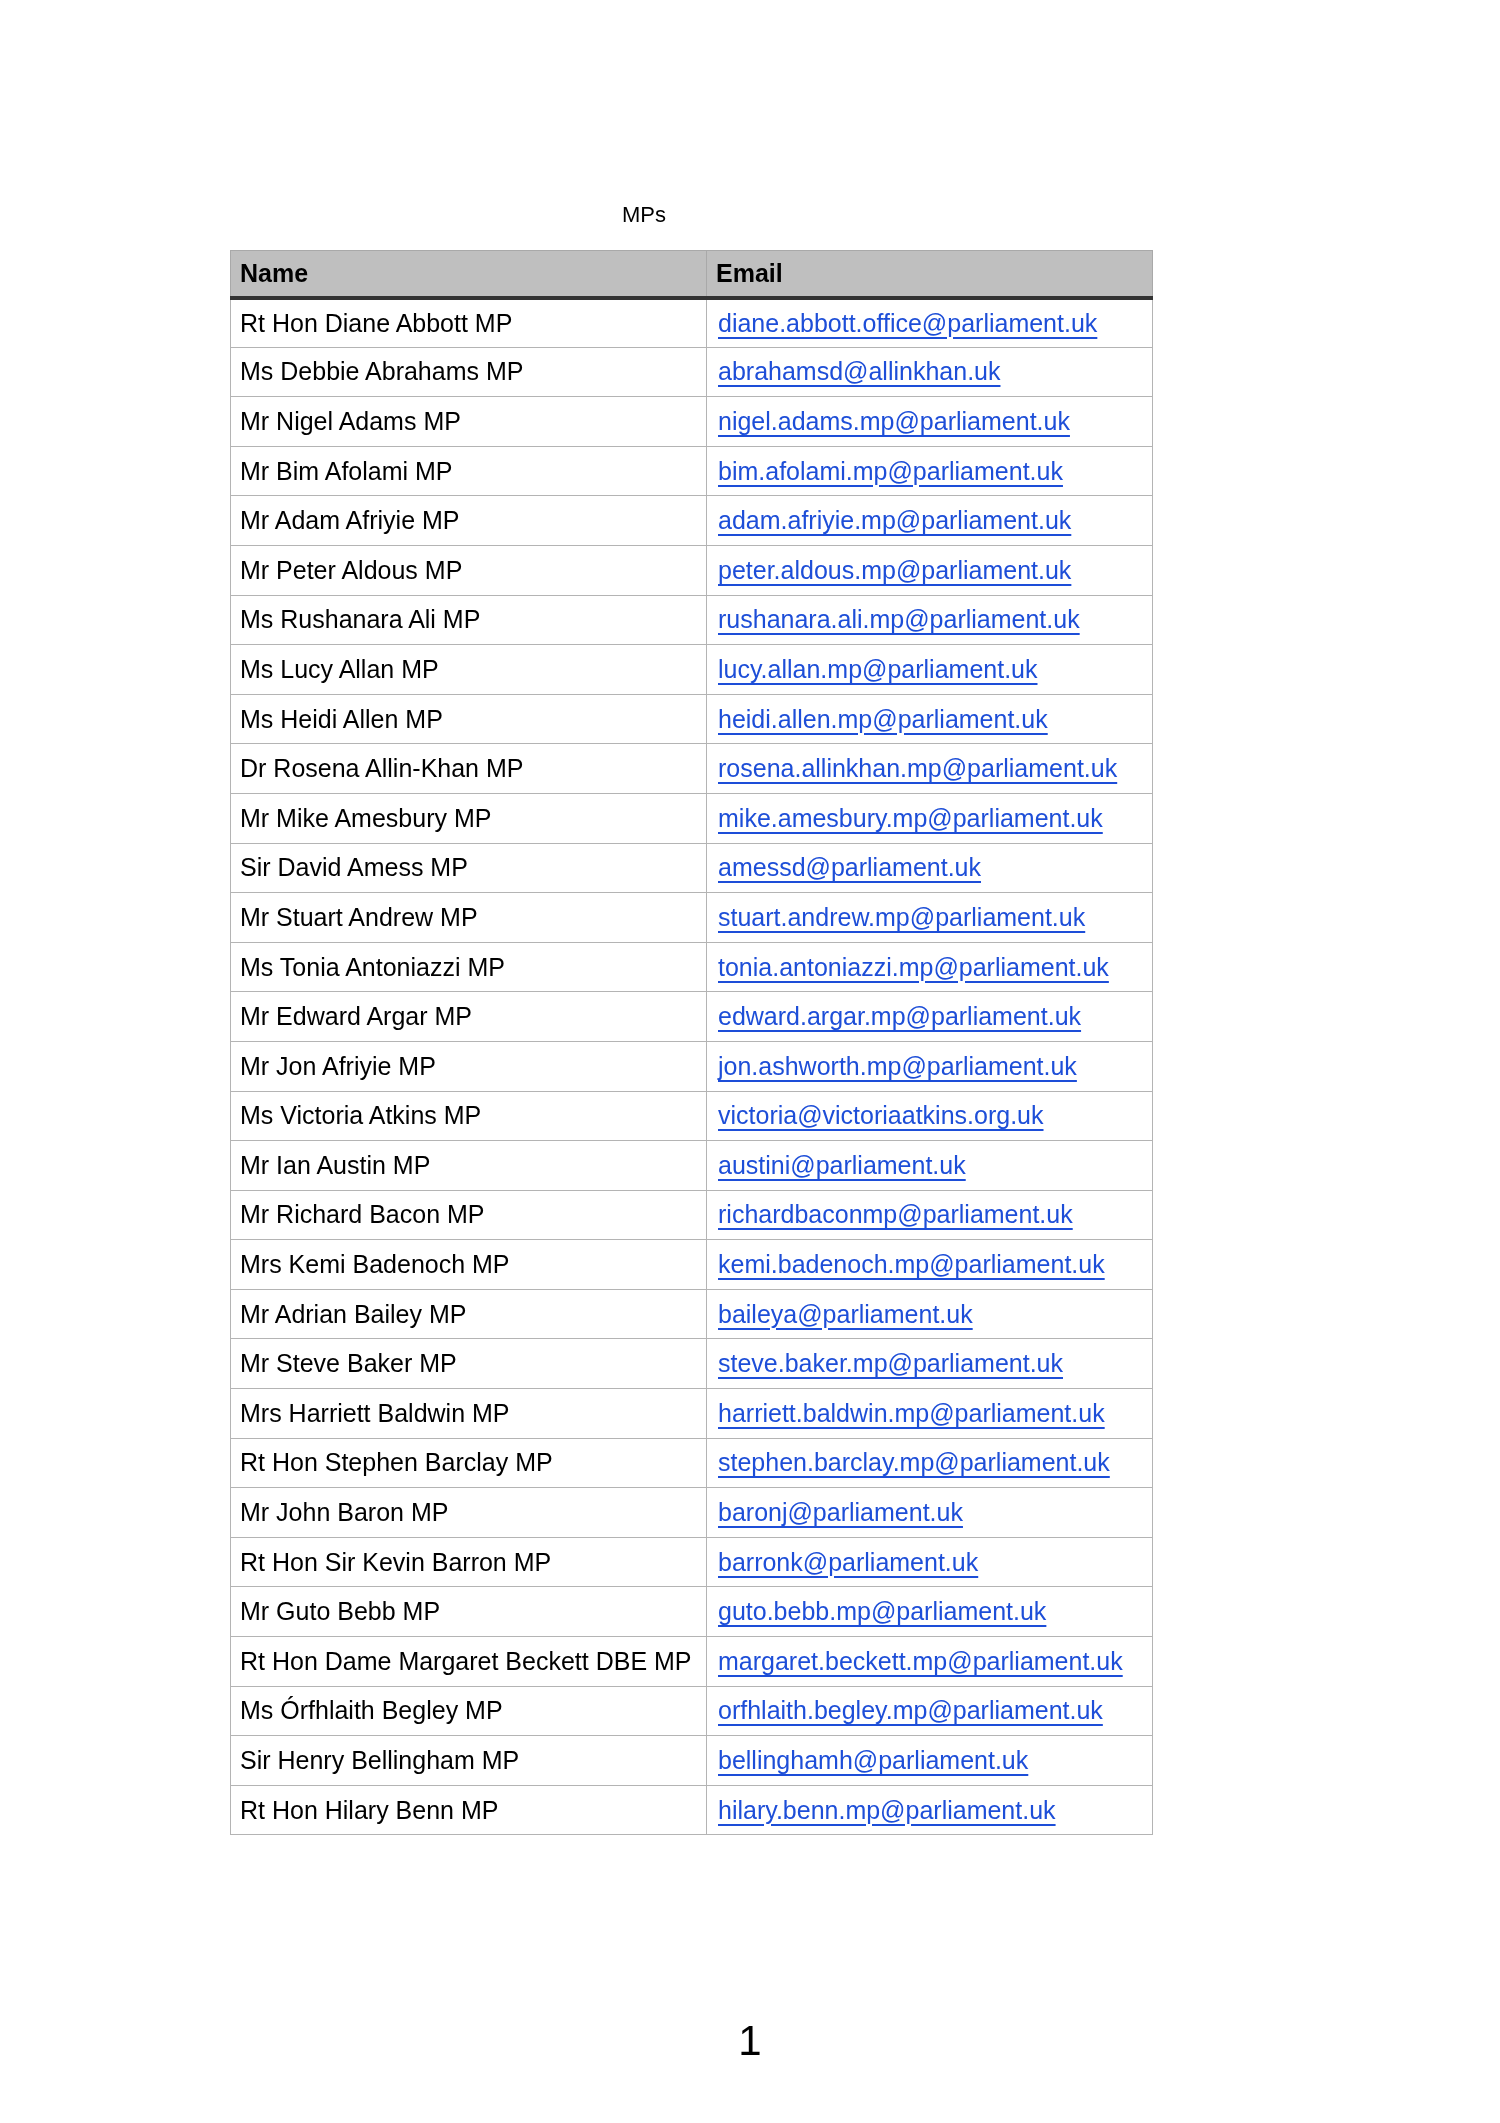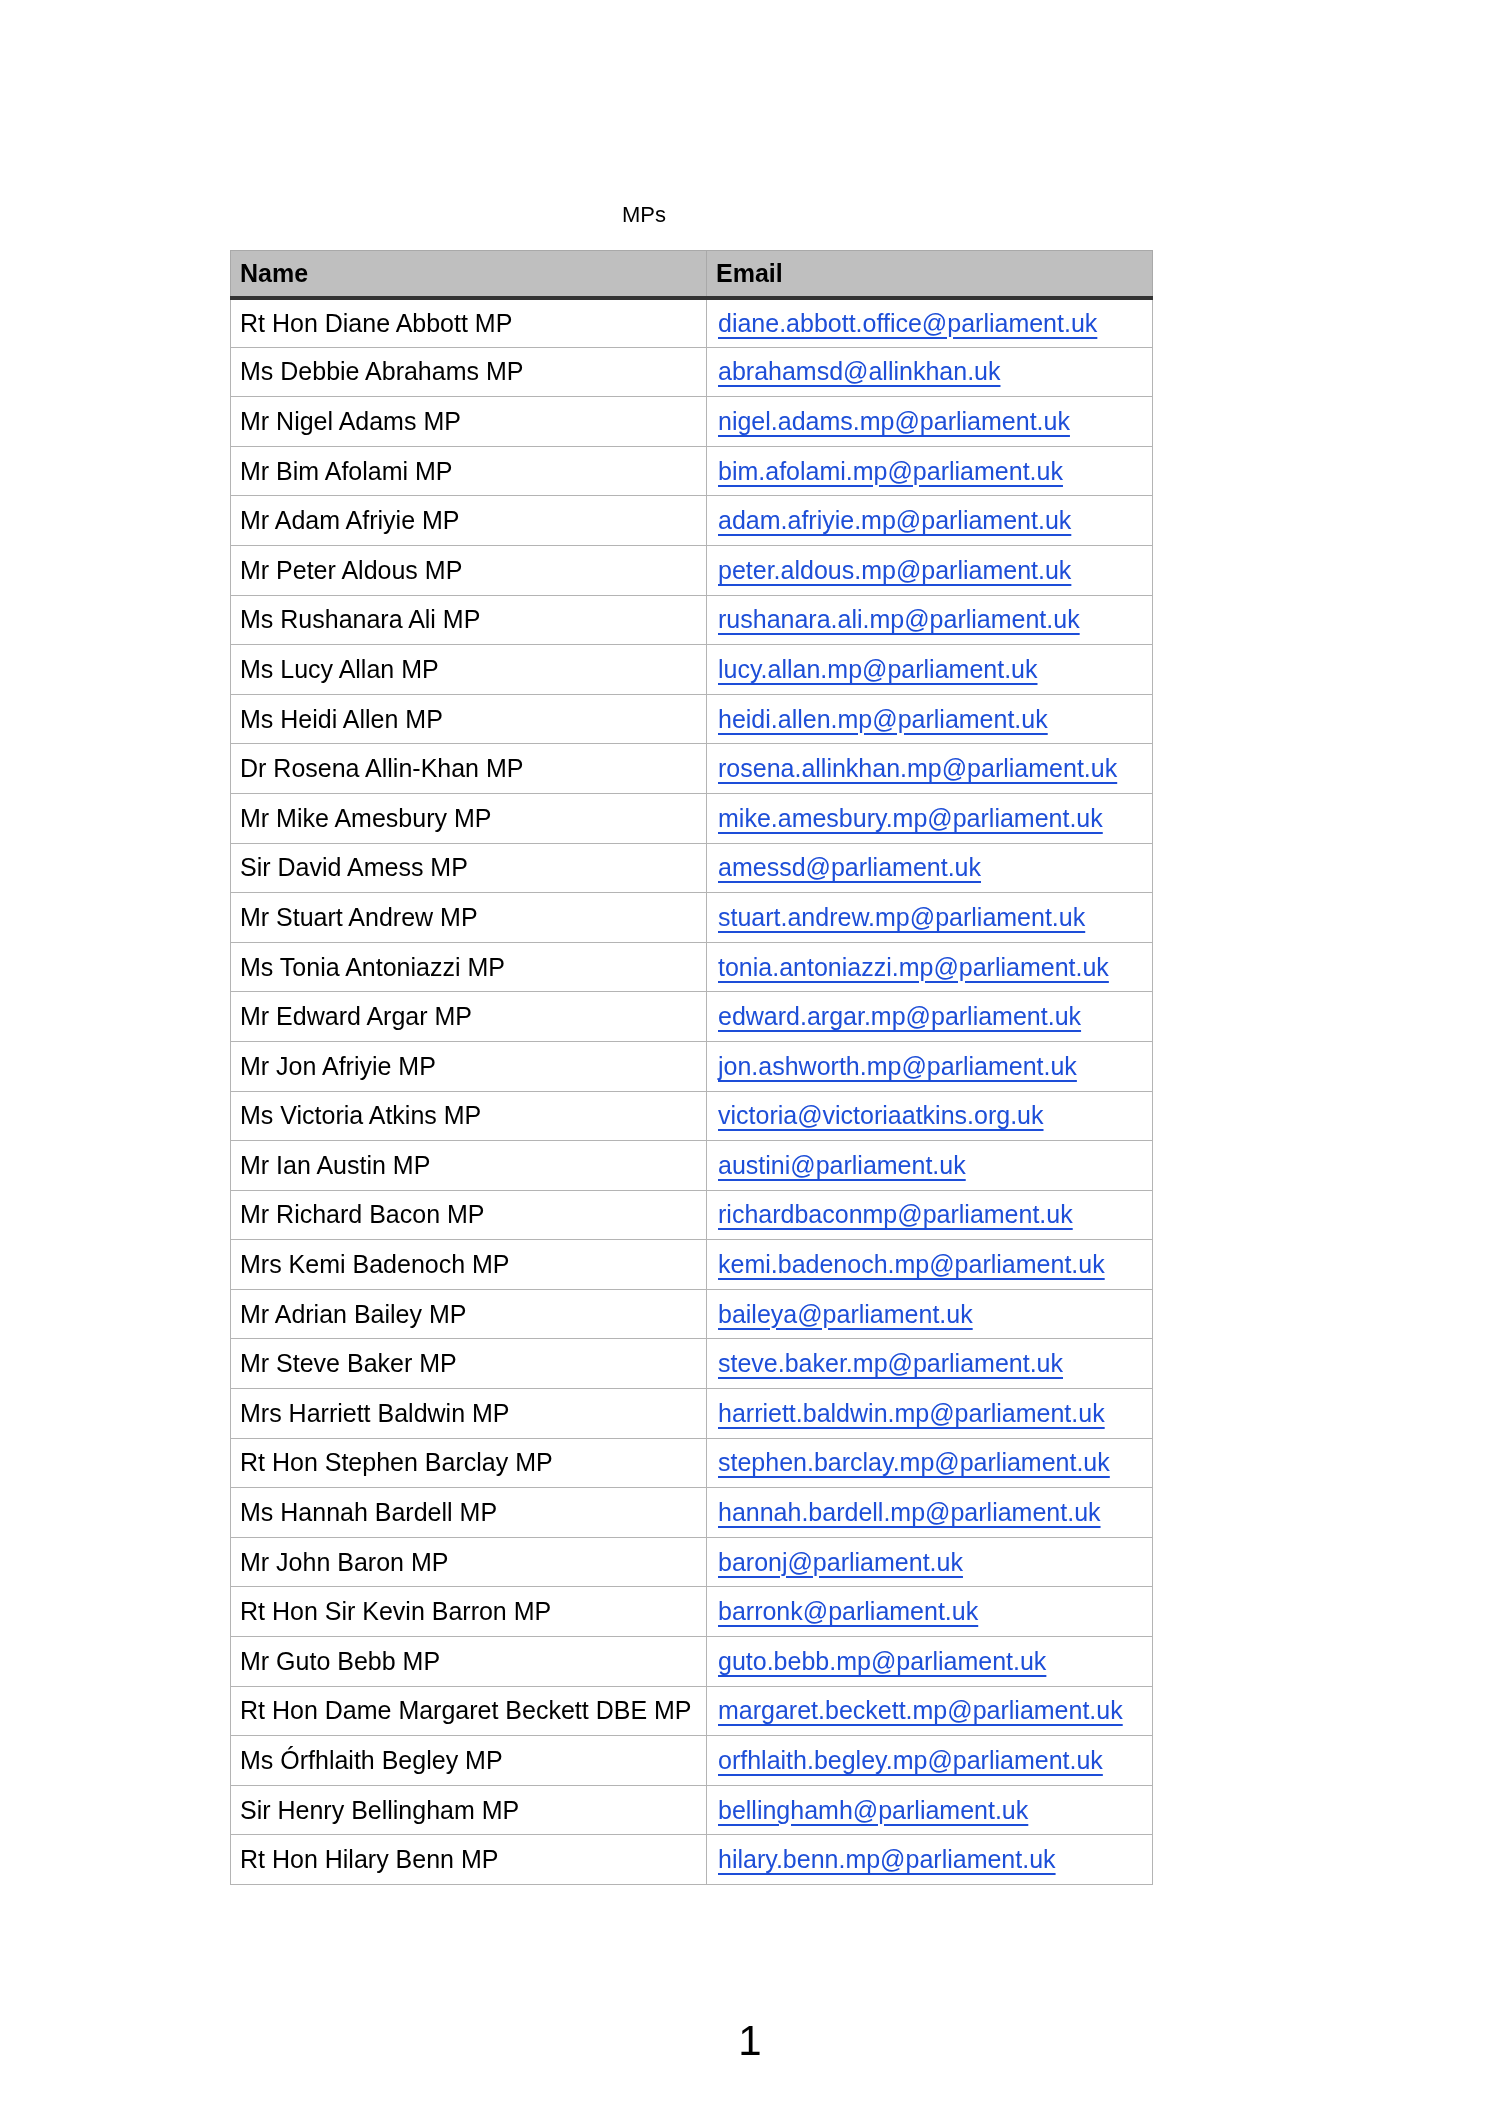--- a/index.html
+++ b/index.html
@@ -189,24 +189,20 @@
         </tr>
         <tr>
           <td class="name-cell">Mrs Harriett Baldwin MP</td>
           <td class="email-cell"><a class="email-link">harriett.baldwin.mp@parliament.uk</a></td>
         </tr>
         <tr>
           <td class="name-cell">Rt Hon Stephen Barclay MP</td>
           <td class="email-cell"><a class="email-link">stephen.barclay.mp@parliament.uk</a></td>
         </tr>
         <tr>
-          <td class="name-cell">Ms Hannah Bardell MP</td>
-          <td class="email-cell"><a class="email-link">hannah.bardell.mp@parliament.uk</a></td>
-        </tr>
-        <tr>
           <td class="name-cell">Mr John Baron MP</td>
           <td class="email-cell"><a class="email-link">baronj@parliament.uk</a></td>
         </tr>
         <tr>
           <td class="name-cell">Rt Hon Sir Kevin Barron MP</td>
           <td class="email-cell"><a class="email-link">barronk@parliament.uk</a></td>
         </tr>
         <tr>
           <td class="name-cell">Mr Guto Bebb MP</td>
           <td class="email-cell"><a class="email-link">guto.bebb.mp@parliament.uk</a></td>

